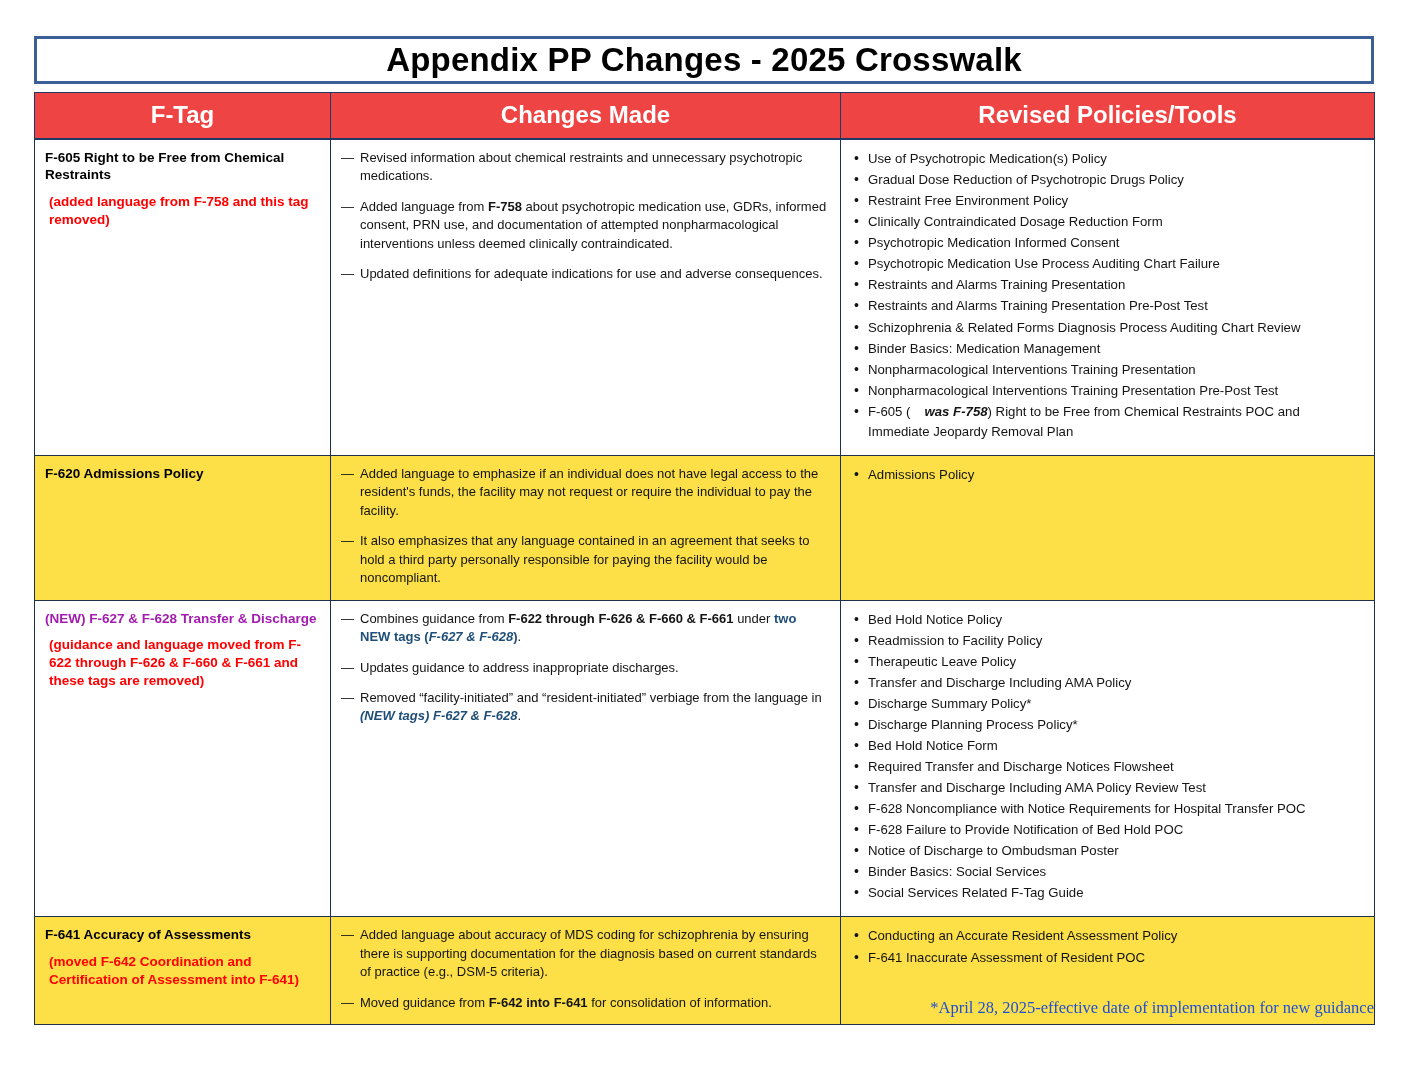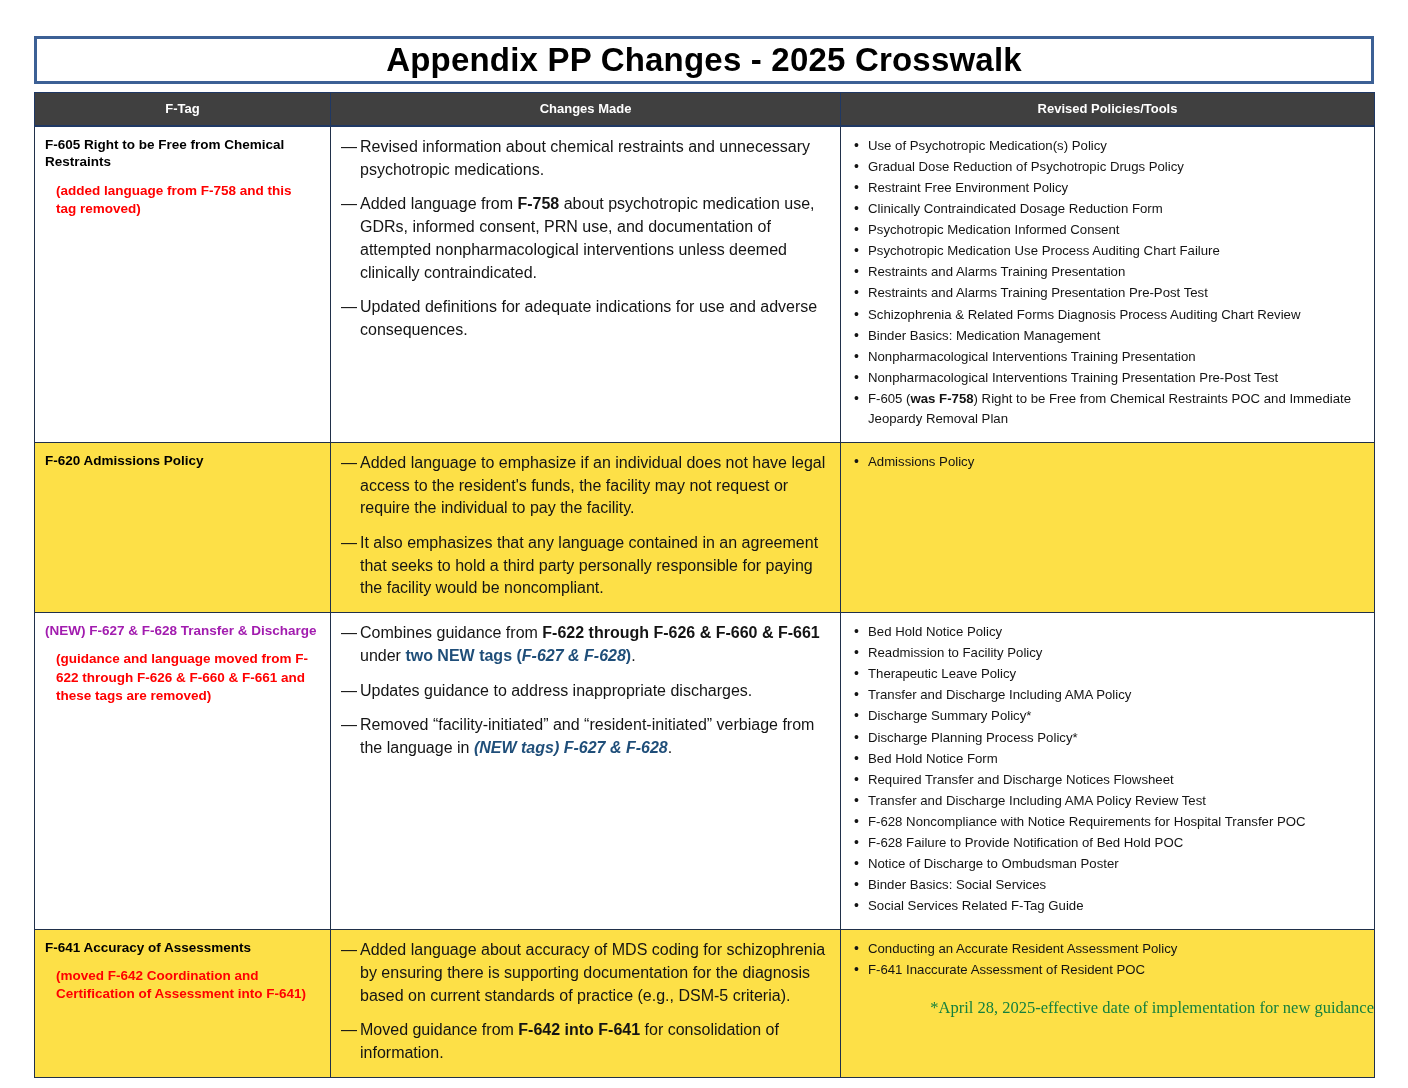--- a/index.html
+++ b/index.html
@@ -50,23 +50,23 @@
     top: 92px;
     width: 1340px;
     border-collapse: collapse;
     table-layout: fixed;
   }
   .crosswalk col.c1 { width: 296px; }
   .crosswalk col.c2 { width: 510px; }
   .crosswalk col.c3 { width: 534px; }
 
   .crosswalk th {
-    background: #404040;
+    background: #ef4444;
     color: #ffffff;
-    font-size: 13px;
+    font-size: 24px;
     font-weight: bold;
     text-align: center;
     padding: 8px 4px 9px 4px;
     border: 1px solid #1f3864;
     border-bottom: 2px solid #1f3864;
   }
   .crosswalk td {
     border: 1px solid #20304a;
     vertical-align: top;
     padding: 9px 10px 12px 10px;
@@ -82,34 +82,34 @@
     color: #000000;
     line-height: 1.28;
     margin: 0 0 9px 0;
   }
   .ftag-title.blue { color: #a21caf; }
   .ftag-note {
     font-size: 13.5px;
     font-weight: bold;
     color: #ff0000;
     line-height: 1.34;
-    margin: 11px;
+    margin: 4px;
   }
 
   
   ul.dash-list {
     list-style: none;
     margin: 0;
     padding: 0;
   }
   ul.dash-list > li {
     position: relative;
     padding-left: 19px;
     margin: 0 0 12px 0;
-    font-size: 16px;
+    font-size: 13px;
     line-height: 1.42;
     color: #141414;
   }
   ul.dash-list > li:last-child { margin-bottom: 0; }
   ul.dash-list > li::before {
     content: "—";
     position: absolute;
     left: 0;
     top: 0;
     color: #141414;
@@ -142,30 +142,32 @@
   ul.bullet-list > li::before {
     content: "\2022";
     position: absolute;
     left: 3px;
     top: -1px;
     font-size: 14px;
     color: #141414;
   }
   ul.bullet-list > li .bi {
     font-weight: bold;
+    font-style: italic;
+    margin-left: 14px;
   }
 
   
   .footnote {
     position: absolute;
     right: 34px;
     top: 998px;
     font-family: "Liberation Serif", serif;
     font-size: 16.5px;
-    color: #15803d;
+    color: #1d4ed8;
     white-space: nowrap;
   }
 </style>
 </head>
 <body>
 
 <div class="page">
 
   <div class="title-banner">
     <span class="title-text">Appendix PP Changes - 2025 Crosswalk</span>

